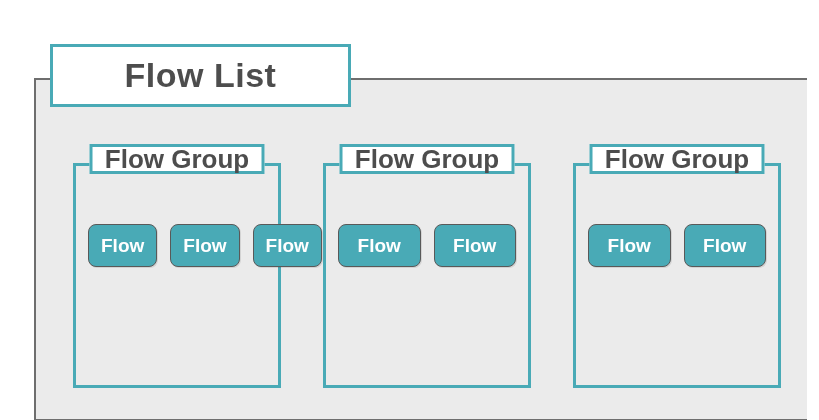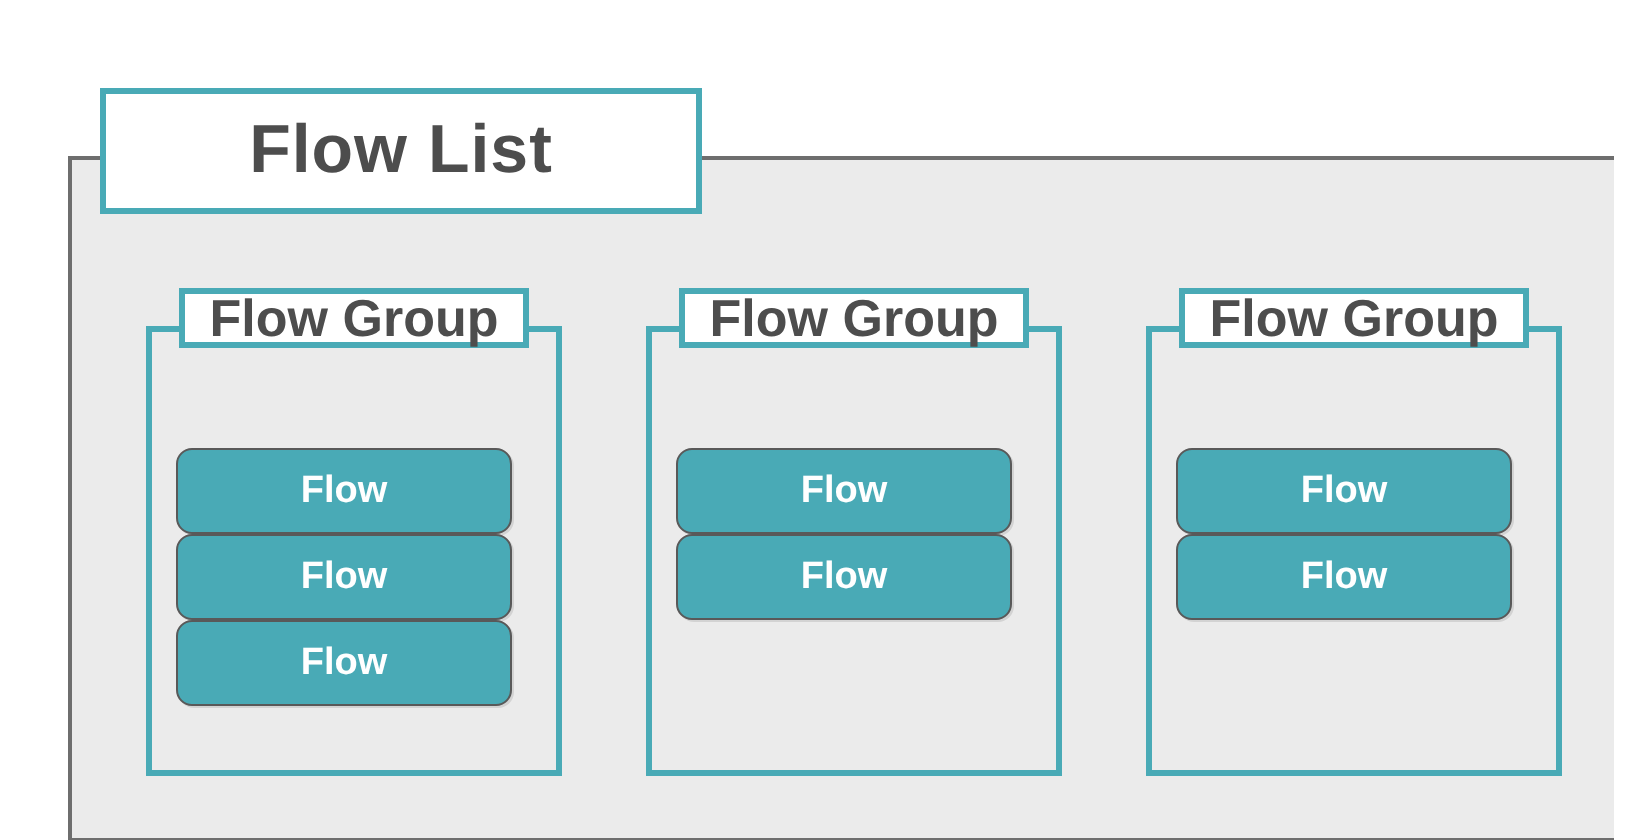--- a/index.html
+++ b/index.html
@@ -79,21 +79,22 @@
     color: #4d4d4d;
     white-space: nowrap;
   }
   
   .flows {
     position: absolute;
     top: 46px;
     left: 0;
     width: 100%;
     display: flex;
-    flex-direction: column;
+    flex-direction: row;
+    gap: 13px;
   }
   .flow {
     width: 168px;
     height: 43px;
     background: #49aab6;
     border: 1px solid #595959;
     border-radius: 8px;
     display: flex;
     align-items: center;
     justify-content: center;

